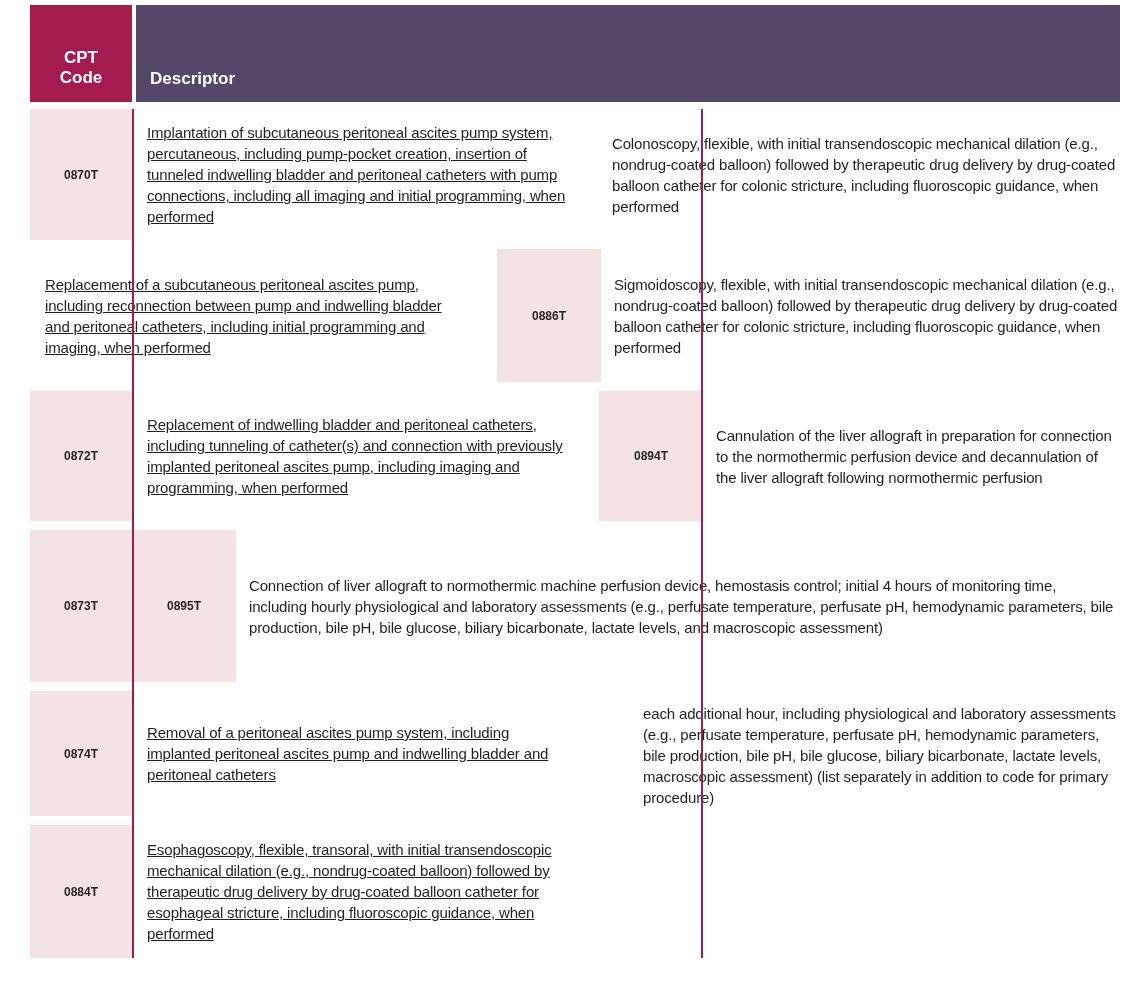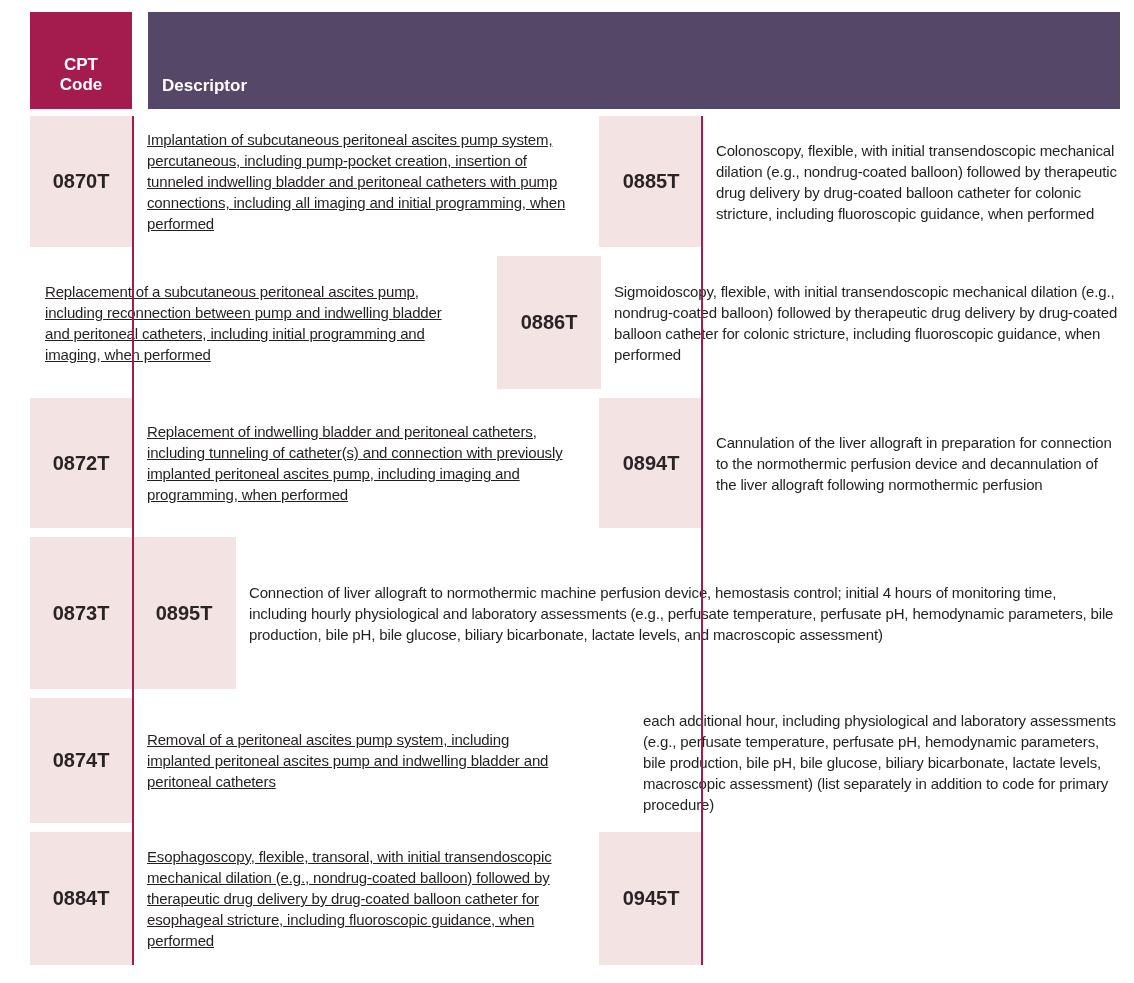--- a/index.html
+++ b/index.html
@@ -5,21 +5,21 @@
   * { box-sizing: border-box; margin: 0; padding: 0; }
   html, body {
     width: 1134px; height: 983px;
     background: #ffffff;
     font-family: "Liberation Sans", sans-serif;
     color: #231F20;
     overflow: hidden;
   }
   .cpt-table {
     position: absolute;
-    left: 14px; top: 12px;
+    left: 14px; top: 5px;
     width: 1106px;
     padding-left: 16px;
   }
   
   .thead {
     display: flex;
     height: 97px;
     margin-bottom: 7px;
   }
   .h-code {
@@ -31,21 +31,21 @@
     line-height: 1.22;
     display: flex;
     align-items: flex-end;
     justify-content: center;
     text-align: center;
     padding-bottom: 13px;
     white-space: pre-line;
   }
   .h-desc {
     flex: 1;
-    margin-left: 16px;
+    margin-left: 4px;
     background: #554768;
     color: #fff;
     font-weight: bold;
     font-size: 17px;
     display: flex;
     align-items: flex-end;
     padding: 0 0 13px 14px;
   }
   
   .tbody {
@@ -66,21 +66,21 @@
   .row { display: flex; }
   .r1 { min-height: 131px; }
   .r2 { min-height: 133px; }
   .r3 { min-height: 130px; }
   .r4 { min-height: 152px; }
   .r5 { min-height: 125px; }
   .r6 { min-height: 133px; }
   .code {
     background: #F3E4E3;
     font-weight: bold;
-    font-size: 20px;
+    font-size: 12px;
     display: flex;
     align-items: center;
     justify-content: center;
     color: #2B2426;
   }
   .code-l { flex: 0 0 102px; }
   .code-r { flex: 0 0 104px; }
   .desc {
     display: flex;
     align-items: center;
@@ -112,21 +112,20 @@
 
   <div class="tbody">
     <div class="rule rule-left"></div>
     <div class="rule rule-right"></div>
 
     <div class="row r1">
       <div class="code code-l">0870T</div>
       <div class="desc desc-l">
         <div>Implantation of subcutaneous peritoneal ascites pump system, percutaneous, including pump-pocket creation, insertion of tunneled indwelling bladder and peritoneal catheters with pump connections, including all imaging and initial programming, when performed</div>
       </div>
-      <div class="code code-r">0885T</div>
       <div class="desc desc-r">
         <div>Colonoscopy, flexible, with initial transendoscopic mechanical dilation (e.g., nondrug-coated balloon) followed by therapeutic drug delivery by drug-coated balloon catheter for colonic stricture, including fluoroscopic guidance, when performed</div>
       </div>
     </div>
 
     <div class="row r2">
       <div class="desc desc-l">
         <div>Replacement of a subcutaneous peritoneal ascites pump, including reconnection between pump and indwelling bladder and peritoneal catheters, including initial programming and imaging, when performed</div>
       </div>
       <div class="code code-r">0886T</div>
@@ -162,17 +161,16 @@
       <div class="desc desc-r indent">
         <div>each additional hour, including physiological and laboratory assessments (e.g., perfusate temperature, perfusate pH, hemodynamic parameters, bile production, bile pH, bile glucose, biliary bicarbonate, lactate levels, macroscopic assessment) (list separately in addition to code for primary procedure)</div>
       </div>
     </div>
 
     <div class="row r6">
       <div class="code code-l">0884T</div>
       <div class="desc desc-l">
         <div>Esophagoscopy, flexible, transoral, with initial transendoscopic mechanical dilation (e.g., nondrug-coated balloon) followed by therapeutic drug delivery by drug-coated balloon catheter for esophageal stricture, including fluoroscopic guidance, when performed</div>
       </div>
-      <div class="code code-r">0945T</div>
     </div>
 
   </div>
 </div>
 
 </body></html>

